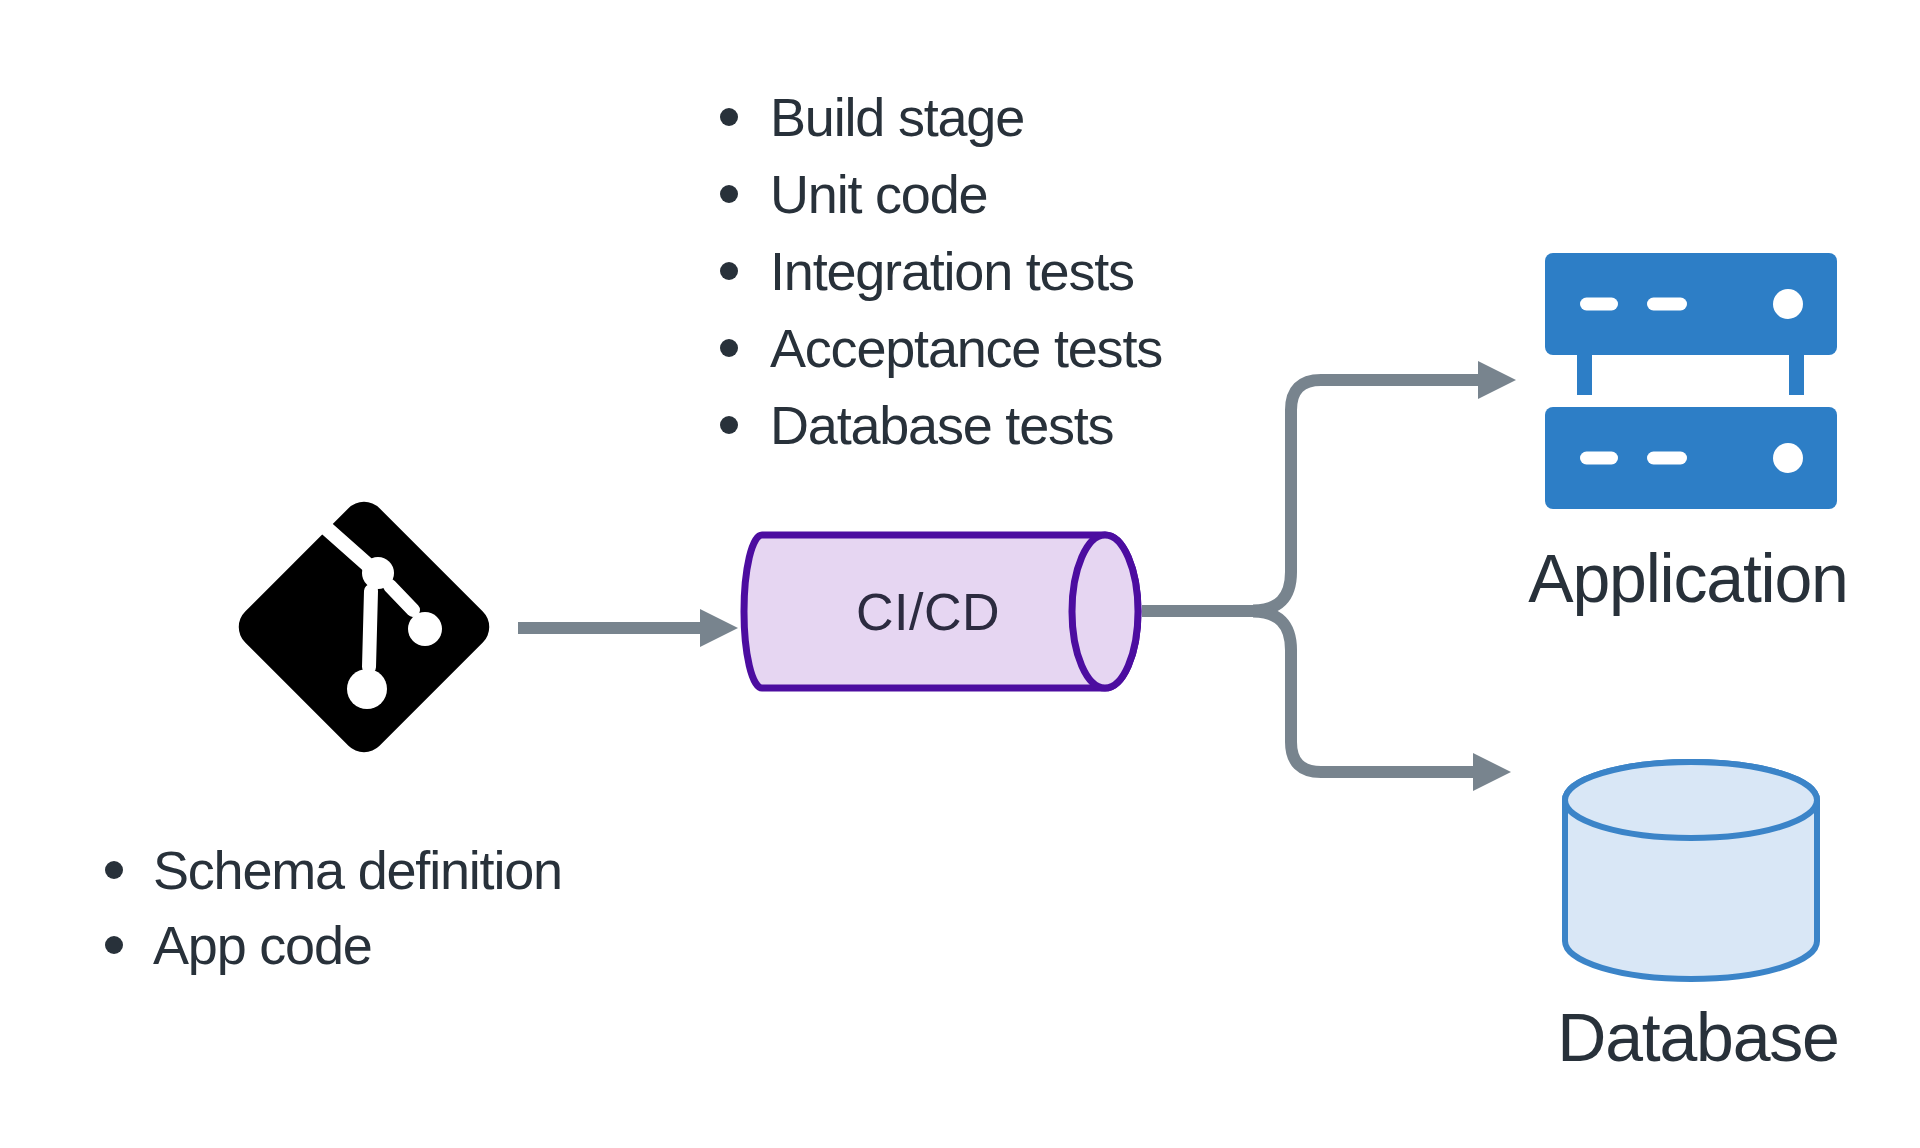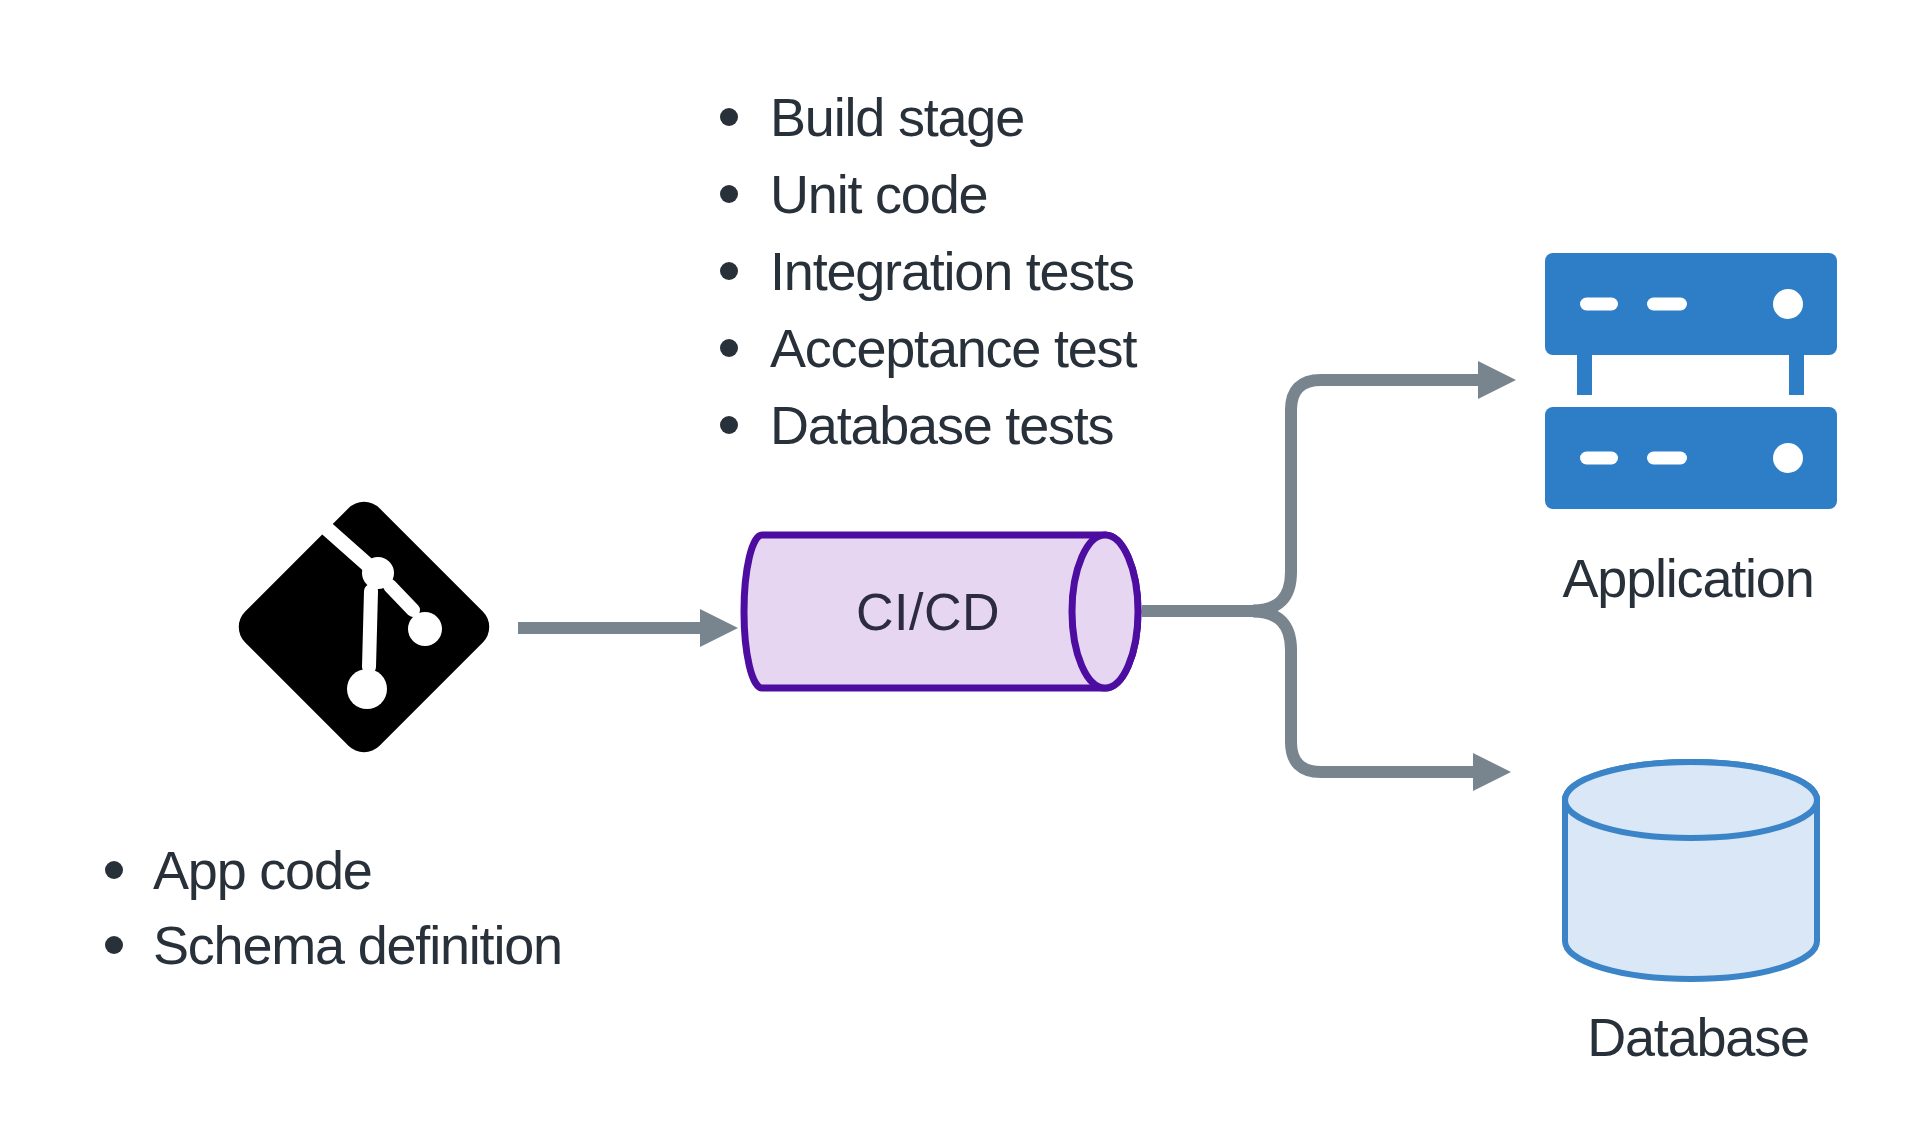--- a/index.html
+++ b/index.html
@@ -38,21 +38,21 @@
   ul.stages-list li { height: 77px; padding-left: 15px; }
   ul.stages-list .bullet-dot { margin-right: 32px; }
 
   ul.repo-list { left: 96px; top: 832px; }
   ul.repo-list li { height: 75px; padding-left: 9px; }
   ul.repo-list .bullet-dot { margin-right: 30px; }
 
   .node-label {
     position: absolute;
     transform: translateX(-50%);
-    font-size: 54px;
+    font-size: 68px;
     letter-spacing: -1.2px;
     line-height: 60px;
     white-space: nowrap;
     color: #28313a;
   }
   .label-application { left: 1688px; top: 548px; }
   .label-database   { left: 1698px; top: 1007px; }
 
   .label-cicd {
     position: absolute;
@@ -133,36 +133,36 @@
     <li>
       <span class="bullet-dot"></span>
       <span>Unit code</span>
     </li>
     <li>
       <span class="bullet-dot"></span>
       <span>Integration tests</span>
     </li>
     <li>
       <span class="bullet-dot"></span>
-      <span>Acceptance test</span>
+      <span>Acceptance tests</span>
     </li>
     <li>
       <span class="bullet-dot"></span>
       <span>Database tests</span>
     </li>
   </ul>
 
   <ul class="bullet-list repo-list">
     <li>
       <span class="bullet-dot"></span>
-      <span>App code</span>
+      <span>Schema definition</span>
     </li>
     <li>
       <span class="bullet-dot"></span>
-      <span>Schema definition</span>
+      <span>App code</span>
     </li>
   </ul>
 
   <div class="label-cicd">CI/CD</div>
   <div class="node-label label-application">Application</div>
   <div class="node-label label-database">Database</div>
 
 </div>
 
 </body></html>

